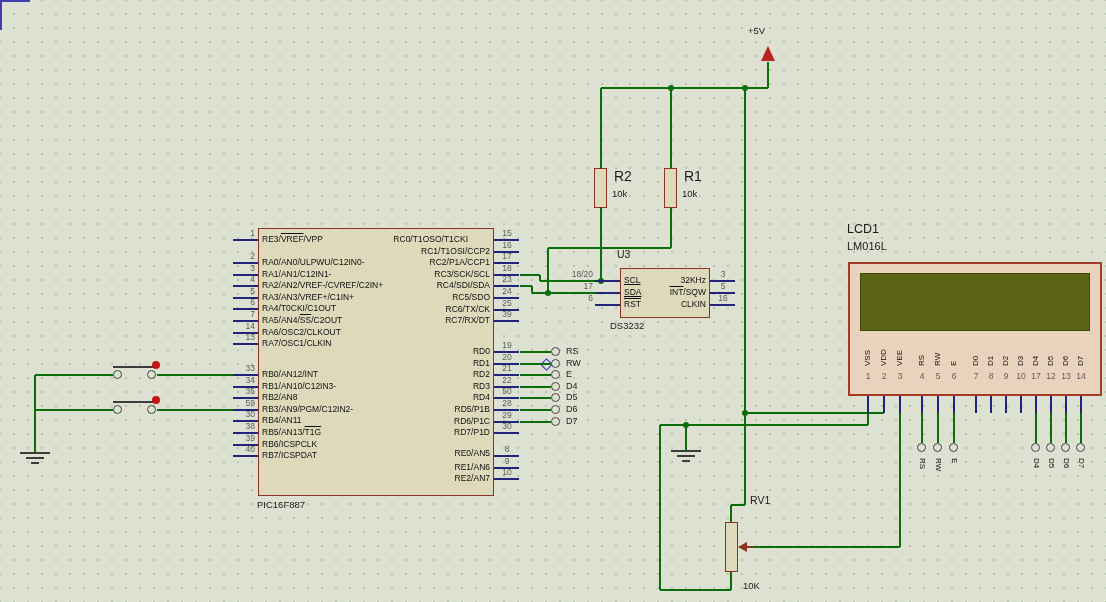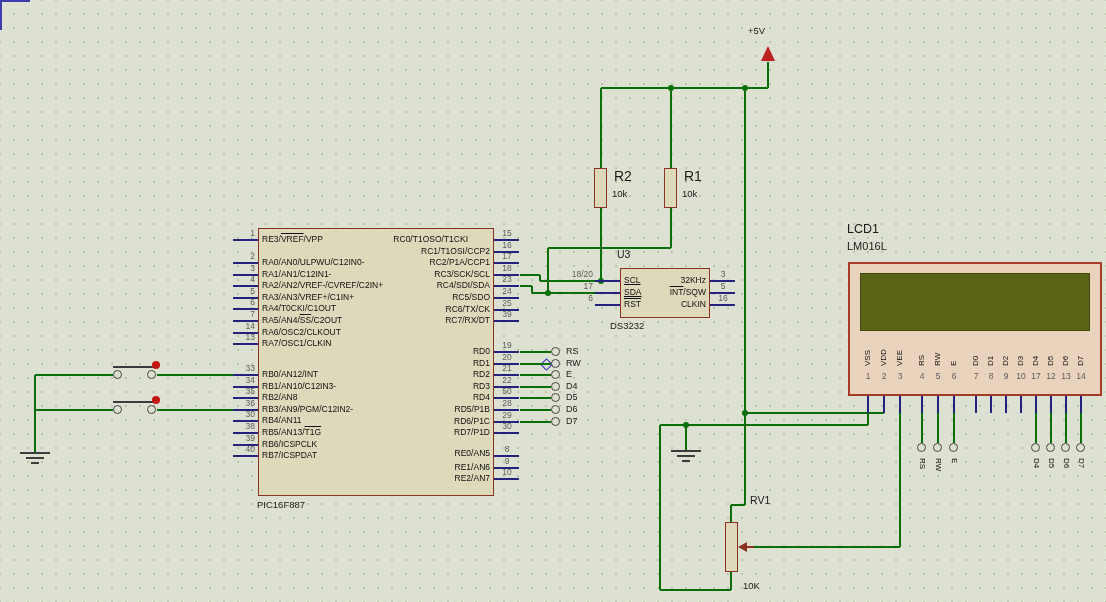--- a/index.html
+++ b/index.html
@@ -150,21 +150,21 @@
     <div class="pstub" style="left: 233px; top: 374px; width: 25px; height: 2px;"></div>
     <div class="pnum ar" style="left: 229px; top: 364px; width: 26px;">33</div>
     <div class="pname" style="left: 262px; top: 370px; width: 190px;">RB0/AN12/INT</div>
     <div class="pstub" style="left: 233px; top: 385.6px; width: 25px; height: 2px;"></div>
     <div class="pnum ar" style="left: 229px; top: 375.6px; width: 26px;">34</div>
     <div class="pname" style="left: 262px; top: 381.6px; width: 190px;">RB1/AN10/C12IN3-</div>
     <div class="pstub" style="left: 233px; top: 397.2px; width: 25px; height: 2px;"></div>
     <div class="pnum ar" style="left: 229px; top: 387.2px; width: 26px;">35</div>
     <div class="pname" style="left: 262px; top: 393.2px; width: 190px;">RB2/AN8</div>
     <div class="pstub" style="left: 233px; top: 408.8px; width: 25px; height: 2px;"></div>
-    <div class="pnum ar" style="left: 229px; top: 398.8px; width: 26px;">36</div>
+    <div class="pnum ar" style="left: 229px; top: 398.8px; width: 26px;">59</div>
     <div class="pname" style="left: 262px; top: 404.8px; width: 190px;">RB3/AN9/PGM/C12IN2-</div>
     <div class="pstub" style="left: 233px; top: 420.4px; width: 25px; height: 2px;"></div>
     <div class="pnum ar" style="left: 229px; top: 410.4px; width: 26px;">30</div>
     <div class="pname" style="left: 262px; top: 416.4px; width: 190px;">RB4/AN11</div>
     <div class="pstub" style="left: 233px; top: 432px; width: 25px; height: 2px;"></div>
     <div class="pnum ar" style="left: 229px; top: 422px; width: 26px;">38</div>
     <div class="pname" style="left: 262px; top: 428px; width: 190px;">RB5/AN13/<span class="ov">T1G</span></div>
     <div class="pstub" style="left: 233px; top: 443.6px; width: 25px; height: 2px;"></div>
     <div class="pnum ar" style="left: 229px; top: 433.6px; width: 26px;">39</div>
     <div class="pname" style="left: 262px; top: 439.6px; width: 190px;">RB6/ICSPCLK</div>

